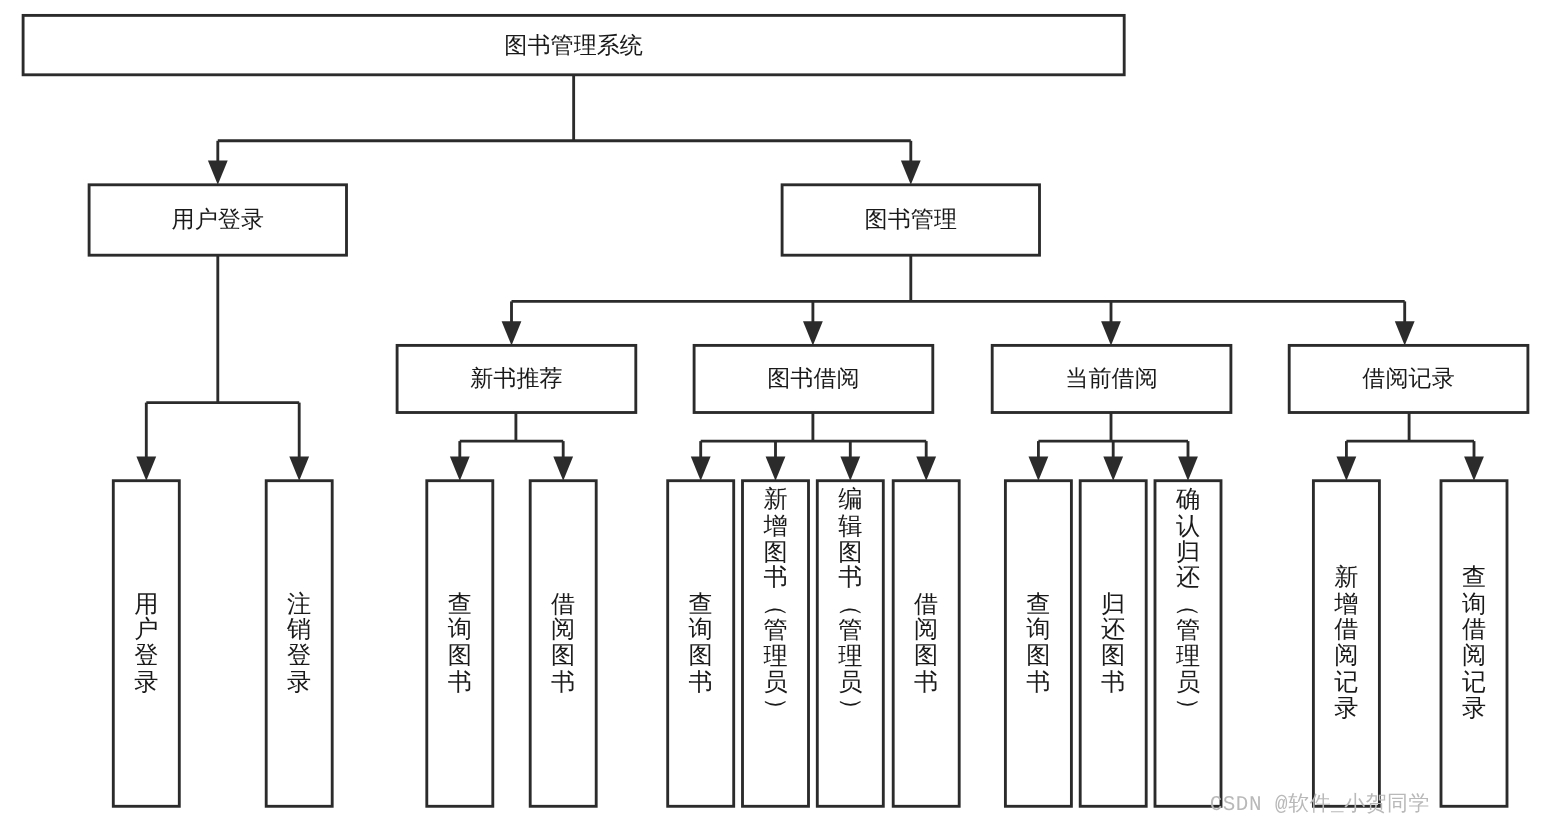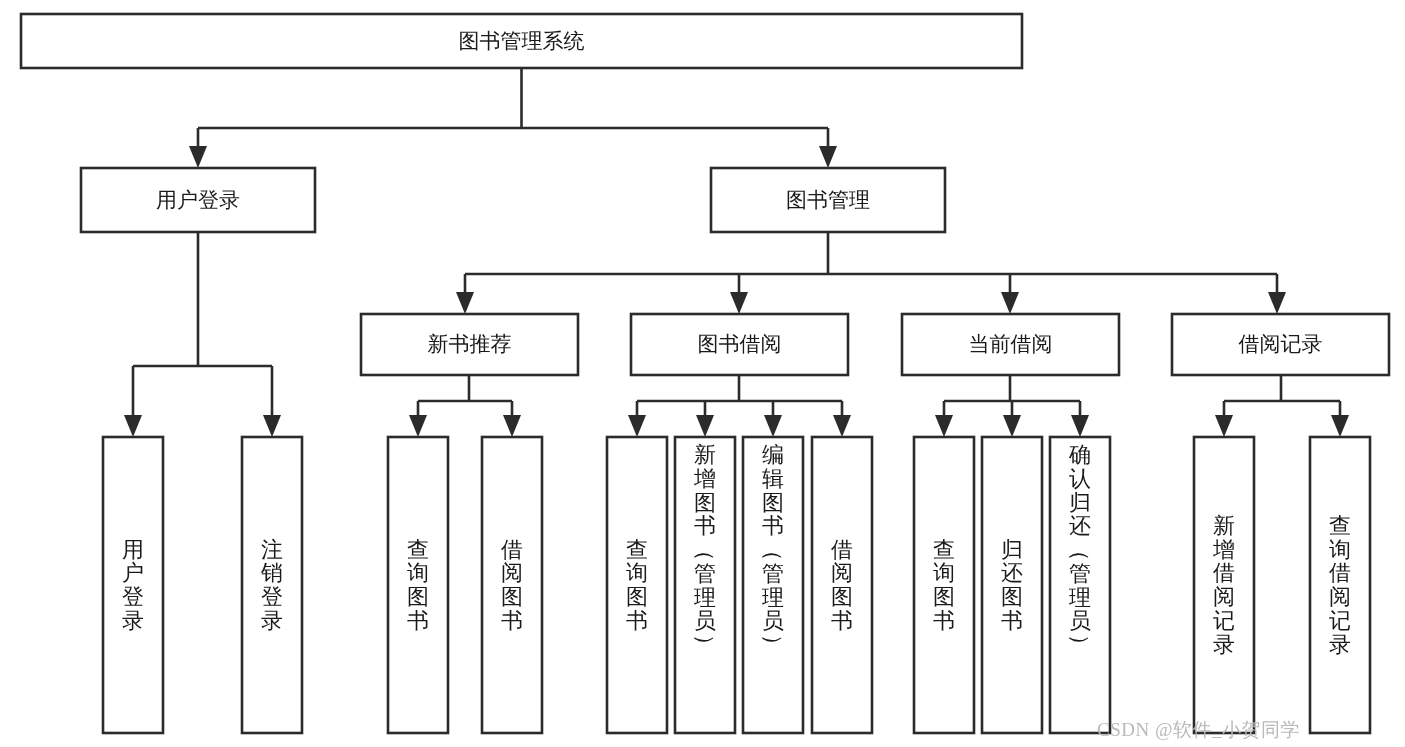--- a/index.html
+++ b/index.html
@@ -70,21 +70,21 @@
     display: block;
     text-align: center;
   }
   .vlabel span.vchar.rot {
     transform: rotate(90deg);
   }
   .watermark {
     position: absolute;
     right: 8px;
     bottom: 4px;
-    font-family: Liberation Serif, serif;
+    font-family: Liberation Mono, monospace;
     font-size: 19px;
     color: #b9b9b9;
     letter-spacing: 0.5px;
     pointer-events: none;
     user-select: none;
   }
 </style>
 </head>
 <body>
 

